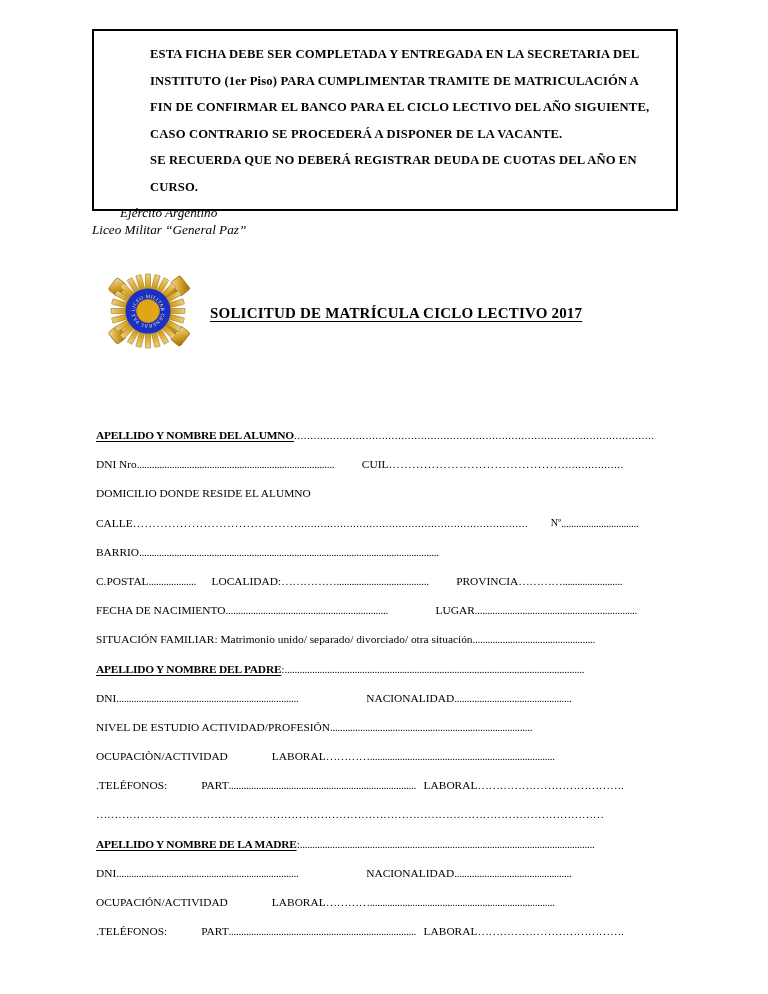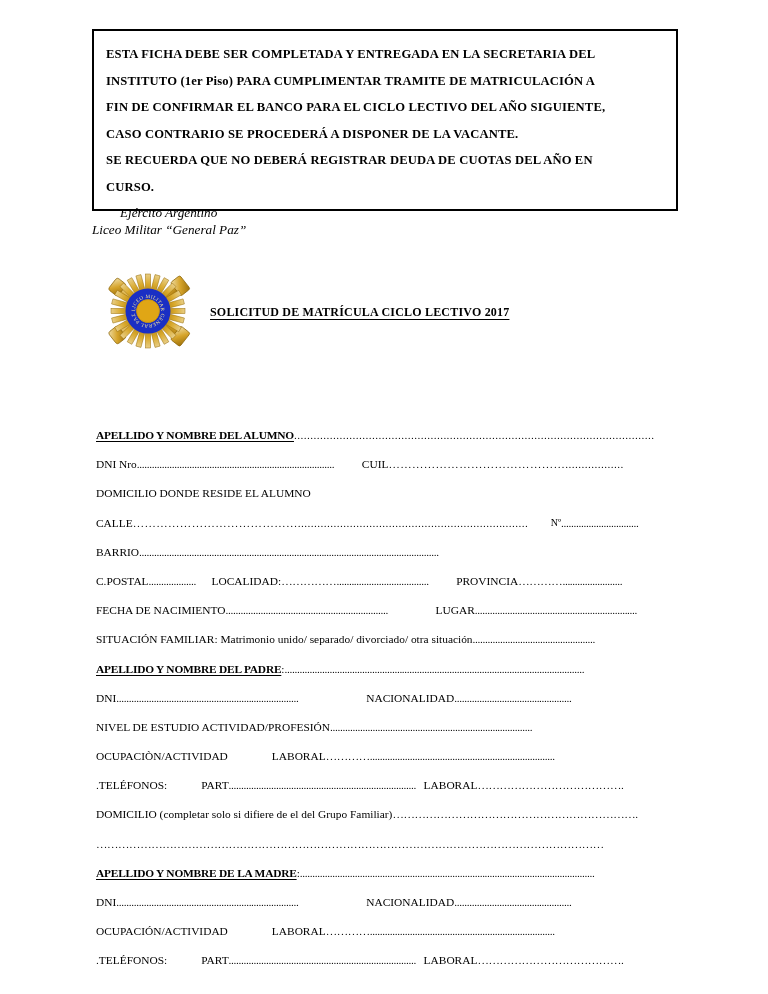--- a/index.html
+++ b/index.html
@@ -34,20 +34,21 @@
     border: 2px solid #000;
     padding: 10px 12px 9px 12px;
   }
   .notice-line {
     font-family: "Liberation Serif", "DejaVu Serif", serif;
     font-weight: bold;
     font-size: 12.6px;
     line-height: 26.5px;
     letter-spacing: 0.15px;
     white-space: nowrap;
+    margin-left: 44px;
   }
 
   
   .inst {
     position: absolute;
     left: 92px;
     top: 204px;
     font-family: "Liberation Serif", "DejaVu Serif", serif;
     font-style: italic;
     font-size: 13.2px;
@@ -65,21 +66,21 @@
     height: 80px;
   }
 
   
   .main-title {
     position: absolute;
     left: 210px;
     top: 305px;
     font-family: "Liberation Serif", "DejaVu Serif", serif;
     font-weight: bold;
-    font-size: 12px;
+    font-size: 15px;
     letter-spacing: 0.2px;
     text-decoration: underline;
     text-underline-offset: 3px;
     white-space: nowrap;
   }
 
   
   .nivel-row {
     position: absolute;
     left: 96px;
@@ -365,24 +366,20 @@
 
     <div class="frow">
       <span class="lbl">.TELÉFONOS:</span>
         <span class="sp" style="width:34px"></span>
         <span class="lbl">PART</span>
         <span class="dots-fixed w195 tight">...........................................................................</span>
         <span class="lbl">LABORAL</span>
         <span class="dots tight">………………………………….</span>
     </div>
 
-    <div class="frow">
-      <span class="lbl">DOMICILIO (completar solo si difiere de el del Grupo  Familiar)</span>
-        <span class="dots tight">………………………………………………………….</span>
-    </div>
 
     <div class="frow">
       <span class="dots tight">…………………………………………………………………………………………………………………………</span>
     </div>
 
     <div class="frow">
       <span class="lbl bold-ul">APELLIDO Y NOMBRE DE LA MADRE</span>
         <span class="lbl">:</span>
         <span class="dots tight">......................................................................................................................</span>
     </div>

